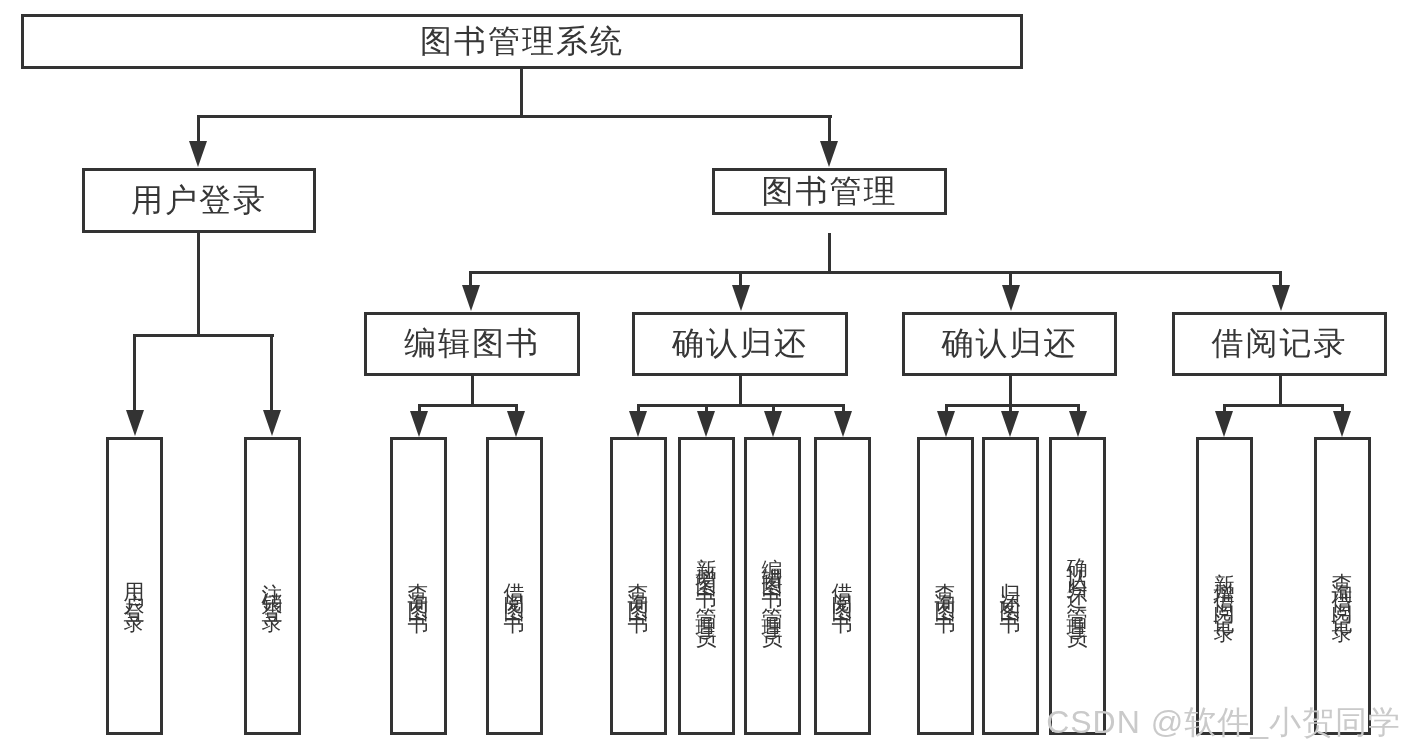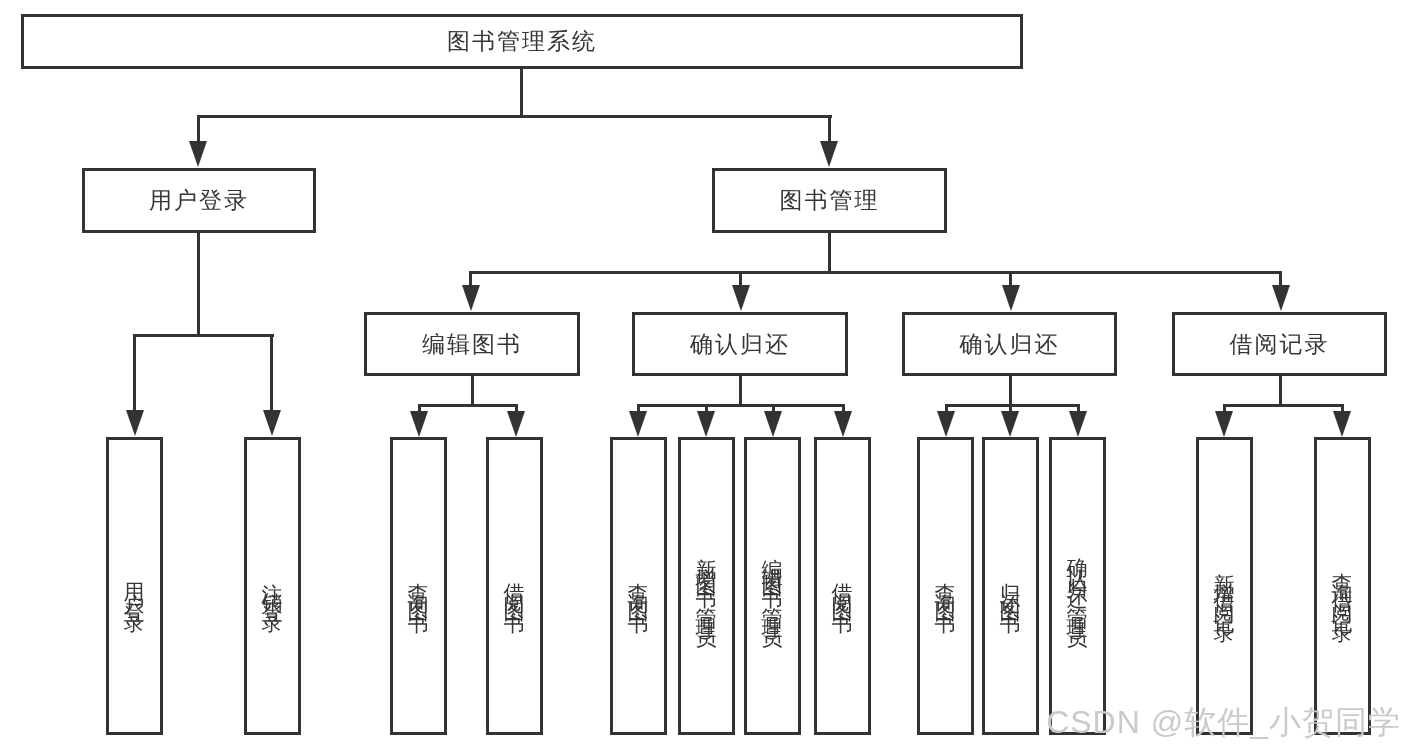--- a/index.html
+++ b/index.html
@@ -7,21 +7,21 @@
     position:relative; width:1405px; height:747px; overflow:hidden;
     background:var(--bg,#ffffff);
     font-family:"Liberation Sans","DejaVu Sans",sans-serif;
   }
   .box {
     position:absolute; box-sizing:border-box;
     border:3px solid var(--line,#333333); background:#ffffff;
     display:flex; align-items:center; justify-content:center;
     color:var(--text,#363636); z-index:2;
   }
-  .box.hlabel span { font-size:23px; letter-spacing:2px; white-space:nowrap; }
+  .box.hlabel span { font-size:32px; letter-spacing:2px; white-space:nowrap; }
   .box.vlabel span {
     writing-mode:vertical-rl; text-orientation:mixed;
     font-size:21px; letter-spacing:10px; line-height:1; white-space:nowrap;
   }
   .ln { position:absolute; background:var(--line,#333333); z-index:1; }
   .arr {
     position:absolute; width:0; height:0; z-index:1;
     border-left:9px solid transparent; border-right:9px solid transparent;
     border-top:26px solid var(--line,#333333);
   }
@@ -42,21 +42,21 @@
   <div class="ln" style="left:520px;top:68px;width:3px;height:49px;"></div>
   <div class="ln" style="left:197px;top:115px;width:635px;height:3px;"></div>
   <div class="ln" style="left:197px;top:116px;width:3px;height:30px;"></div>
   <div class="ln" style="left:828px;top:116px;width:3px;height:30px;"></div>
   <div class="arr" style="left:189px;top:141px;"></div>
   <div class="arr" style="left:820px;top:141px;"></div>
 
   <div class="box hlabel" style="left:82px;top:168px;width:234px;height:65px;">
     <span>用户登录</span>
   </div>
-  <div class="box hlabel" style="left:712px;top:168px;width:235px;height:65px;">
+  <div class="box hlabel" style="left:712px;top:168px;width:235px;height:47px;">
     <span>图书管理</span>
   </div>
 
   <div class="ln" style="left:197px;top:233px;width:3px;height:103px;"></div>
   <div class="ln" style="left:133px;top:334px;width:141px;height:3px;"></div>
   <div class="ln" style="left:133px;top:336px;width:3px;height:78px;"></div>
   <div class="ln" style="left:270px;top:336px;width:3px;height:78px;"></div>
   <div class="arr" style="left:126px;top:410px;"></div>
   <div class="arr" style="left:263px;top:410px;"></div>
 

